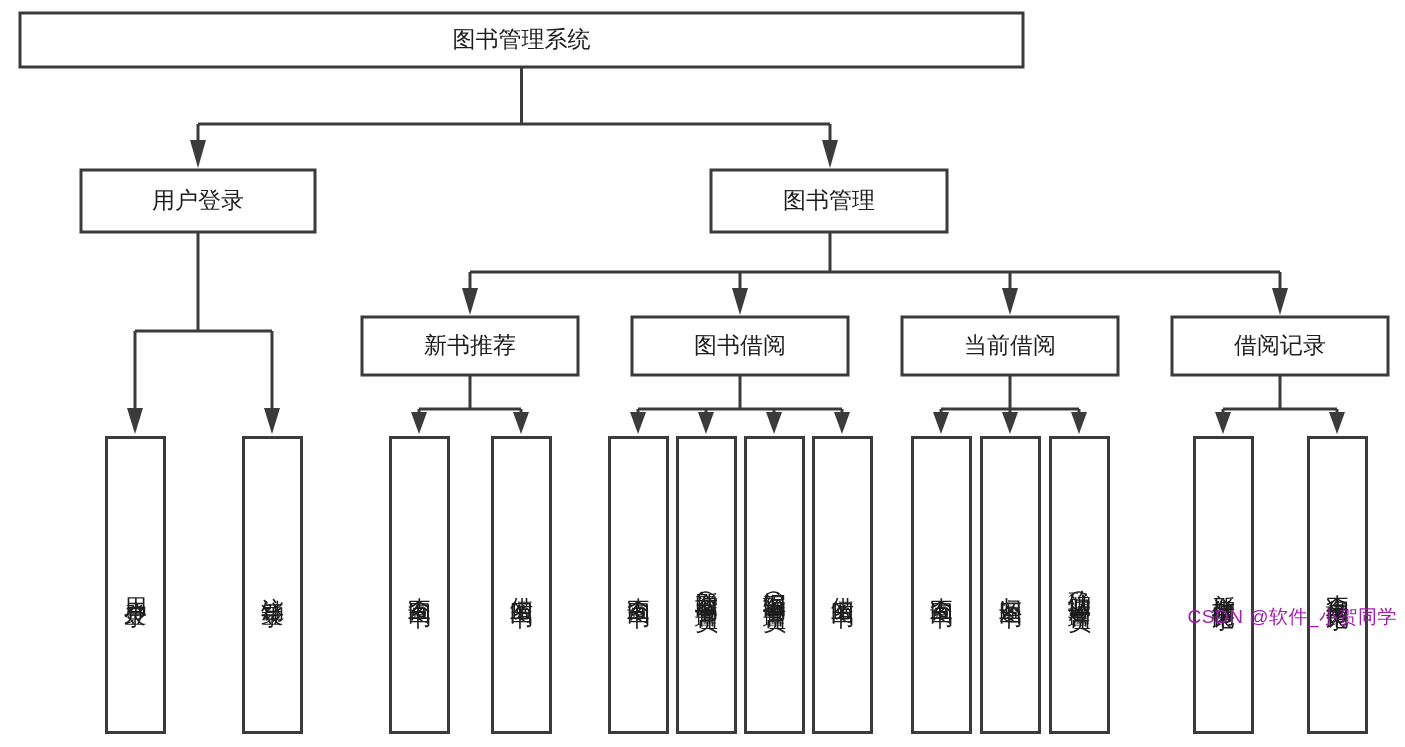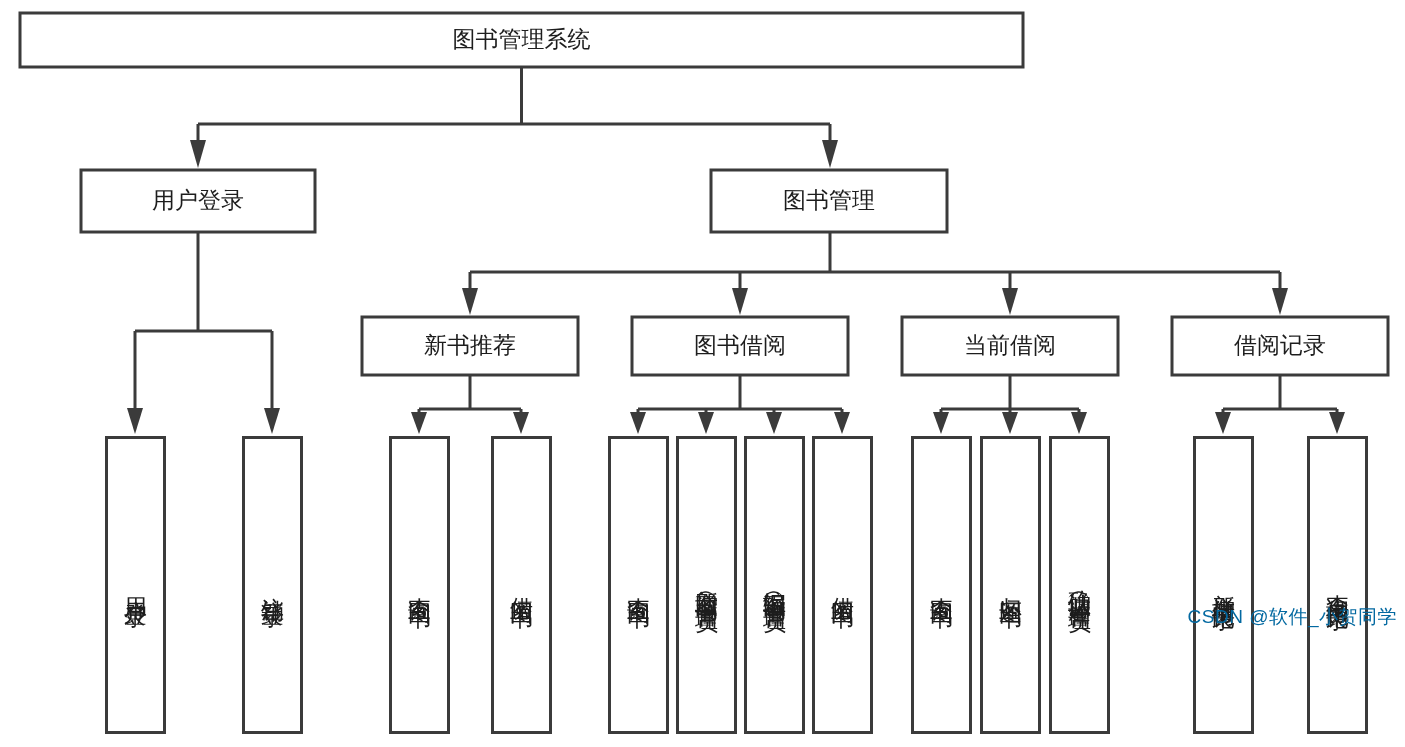--- a/index.html
+++ b/index.html
@@ -72,21 +72,21 @@
     display: flex;
     align-items: center;
     justify-content: center;
   }
   .watermark {
     position: absolute;
     right: 8px;
     bottom: 4px;
     font-family: "Liberation Sans", "DejaVu Sans", sans-serif;
     font-size: 19px;
-    color: #0369a1;
+    color: #a21caf;
     white-space: nowrap;
     letter-spacing: 0.5px;
   }
 </style>
 </head>
 <body>
 
 <div id="diagram-root">
 
   <svg class="flow" viewBox="0 0 1405 747">

